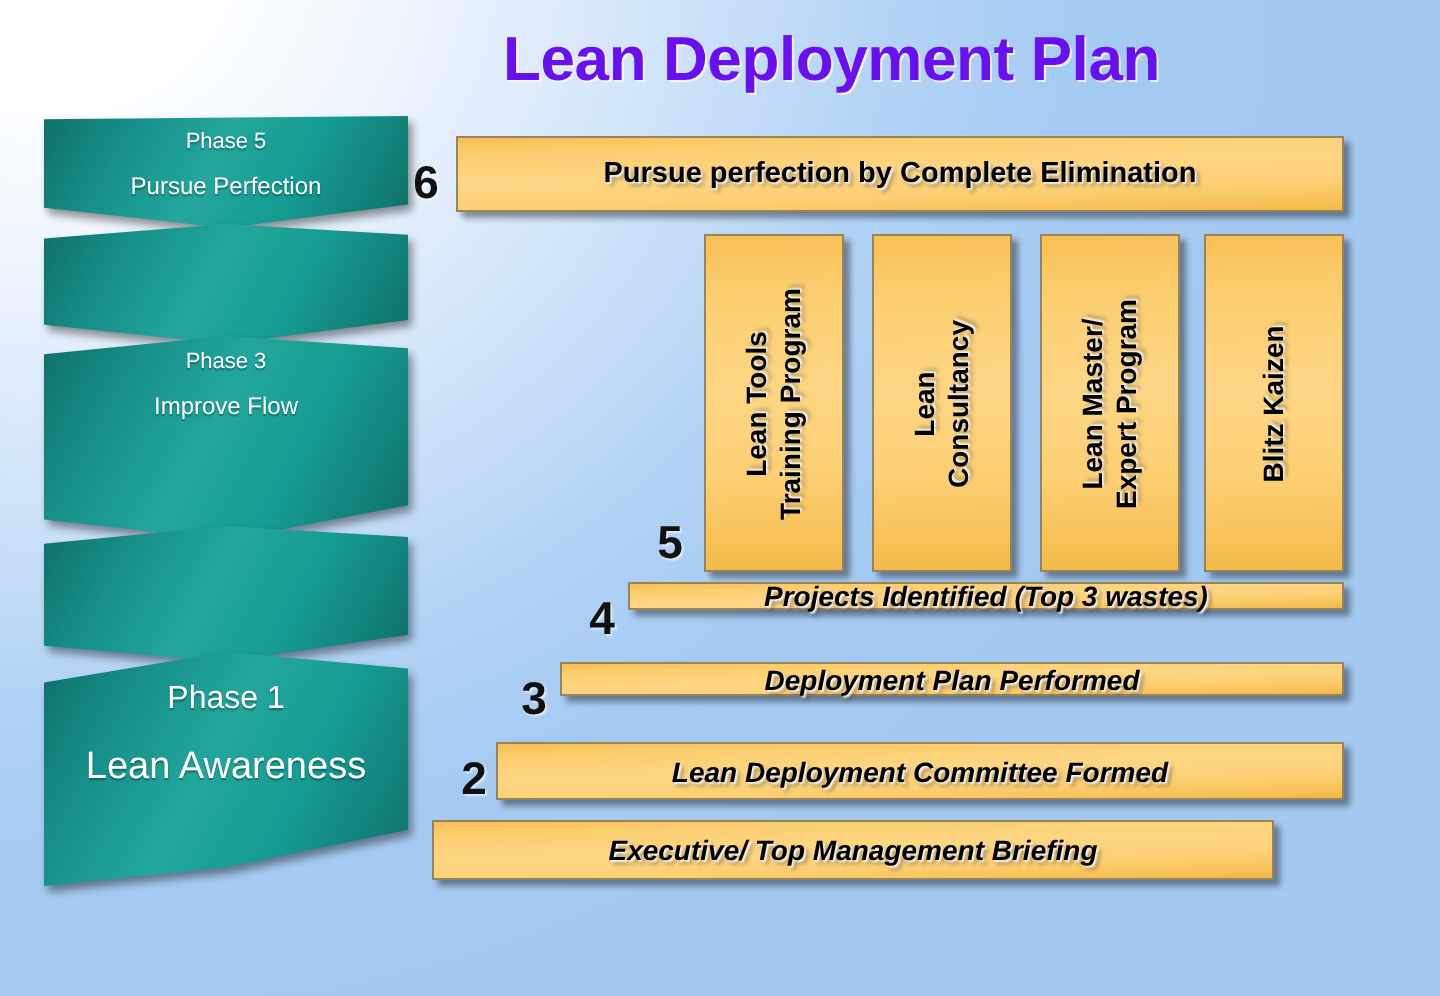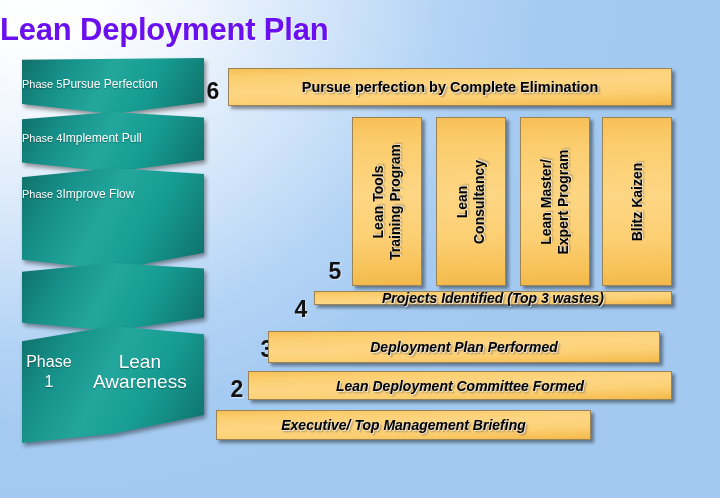--- a/index.html
+++ b/index.html
@@ -9,41 +9,41 @@
     background:#a9cff4;
   }
   #stage{
     position:relative;width:720px;height:498px;overflow:hidden;
     background:
       radial-gradient(620px 540px at 4% -4%, #ffffff 0%, #fdfeff 12%, #eef5fd 28%, #cfe3f9 50%, #b2d3f5 68%, #a6cbf2 82%, #a3c9f1 100%);
   }
 
   
   #title{
-    position:absolute;left:0;top:12px;width:580px;text-align:left;
+    position:absolute;left:0;top:12px;width:580px;text-align:right;
     font-size:31px;font-weight:bold;color:#6a0ff0;
     letter-spacing:-0.2px;
     text-shadow:1px 1px 0 rgba(255,255,255,.75);
   }
 
   
   #pyramid{position:absolute;left:22px;top:58px;width:182px;height:385px;}
   .chev{
     position:absolute;left:0;width:182px;
     color:#ffffff;text-align:center;
     filter:drop-shadow(2px 3px 2px rgba(0,0,0,.42));
   }
   .chev .face{
     width:100%;height:100%;
     background:linear-gradient(118deg,#0f6f68 0%,#169089 22%,#23a79c 46%,#169b92 68%,#0e6e68 100%);
     position:relative;
   }
   .chev .txt{
-    position:absolute;left:0;right:0;top:12px;
-    display:flex;flex-direction:row;align-items:center;justify-content:flex-start;
+    position:absolute;left:0;right:0;top:0;
+    display:flex;flex-direction:column;align-items:center;justify-content:flex-start;
     pointer-events:none;
   }
   .chev .l1{font-size:11px;line-height:15px;margin-top:6px;text-shadow:0 1px 1px rgba(0,0,0,.35);}
   .chev .l2{font-size:12px;line-height:15px;margin-top:7px;text-shadow:0 1px 1px rgba(0,0,0,.35);}
   .chev.big .l1{font-size:16px;line-height:20px;margin-top:14px;}
   .chev.big .l2{font-size:19px;line-height:20px;margin-top:14px;}
 
   
   .gold{
     position:absolute;
@@ -87,24 +87,20 @@
     <div class="chev" style="top:0px;height:56px;">
       <div class="face" style="clip-path:polygon(0 3%,100% 0,100% 79%,50% 100%,0 82%);"></div>
       <div class="txt">
         <div class="l1">Phase 5</div>
         <div class="l2">Pursue Perfection</div>
       </div>
     </div>
 
     <div class="chev" style="top:54px;height:60px;">
       <div class="face" style="clip-path:polygon(0 12%,50% 0,100% 9%,100% 80%,50% 100%,0 84%);"></div>
-      <div class="txt">
-        <div class="l1">Phase 4</div>
-        <div class="l2">Implement Pull</div>
-      </div>
     </div>
 
     <div class="chev" style="top:110px;height:102px;">
       <div class="face" style="clip-path:polygon(0 9%,50% 0,100% 6%,100% 83%,50% 100%,0 90%);"></div>
       <div class="txt">
         <div class="l1">Phase 3</div>
         <div class="l2">Improve Flow</div>
       </div>
     </div>
 
@@ -154,26 +150,26 @@
   </div>
 
   <div class="num" style="left:322px;top:258px;">5</div>
 
   <div class="num" style="left:288px;top:296px;">4</div>
   <div class="gold bar" style="left:314px;top:291px;width:358px;height:14px;">
     <div class="label">Projects Identified (Top 3 wastes)</div>
   </div>
 
   <div class="num" style="left:254px;top:336px;">3</div>
-  <div class="gold bar" style="left:268px;top:331px;width:392px;height:32px;">
+  <div class="gold bar" style="left:280px;top:331px;width:392px;height:17px;">
     <div class="label">Deployment Plan Performed</div>
   </div>
 
   <div class="num" style="left:224px;top:376px;">2</div>
   <div class="gold bar" style="left:248px;top:371px;width:424px;height:29px;padding-left:35px;">
     <div class="label">Lean Deployment Committee Formed</div>
   </div>
 
-  <div class="gold bar" style="left:216px;top:410px;width:375px;height:30px;">
+  <div class="gold bar" style="left:216px;top:410px;width:421px;height:30px;">
     <div class="label">Executive/ Top Management Briefing</div>
   </div>
 
 </div>
 
 </body></html>

